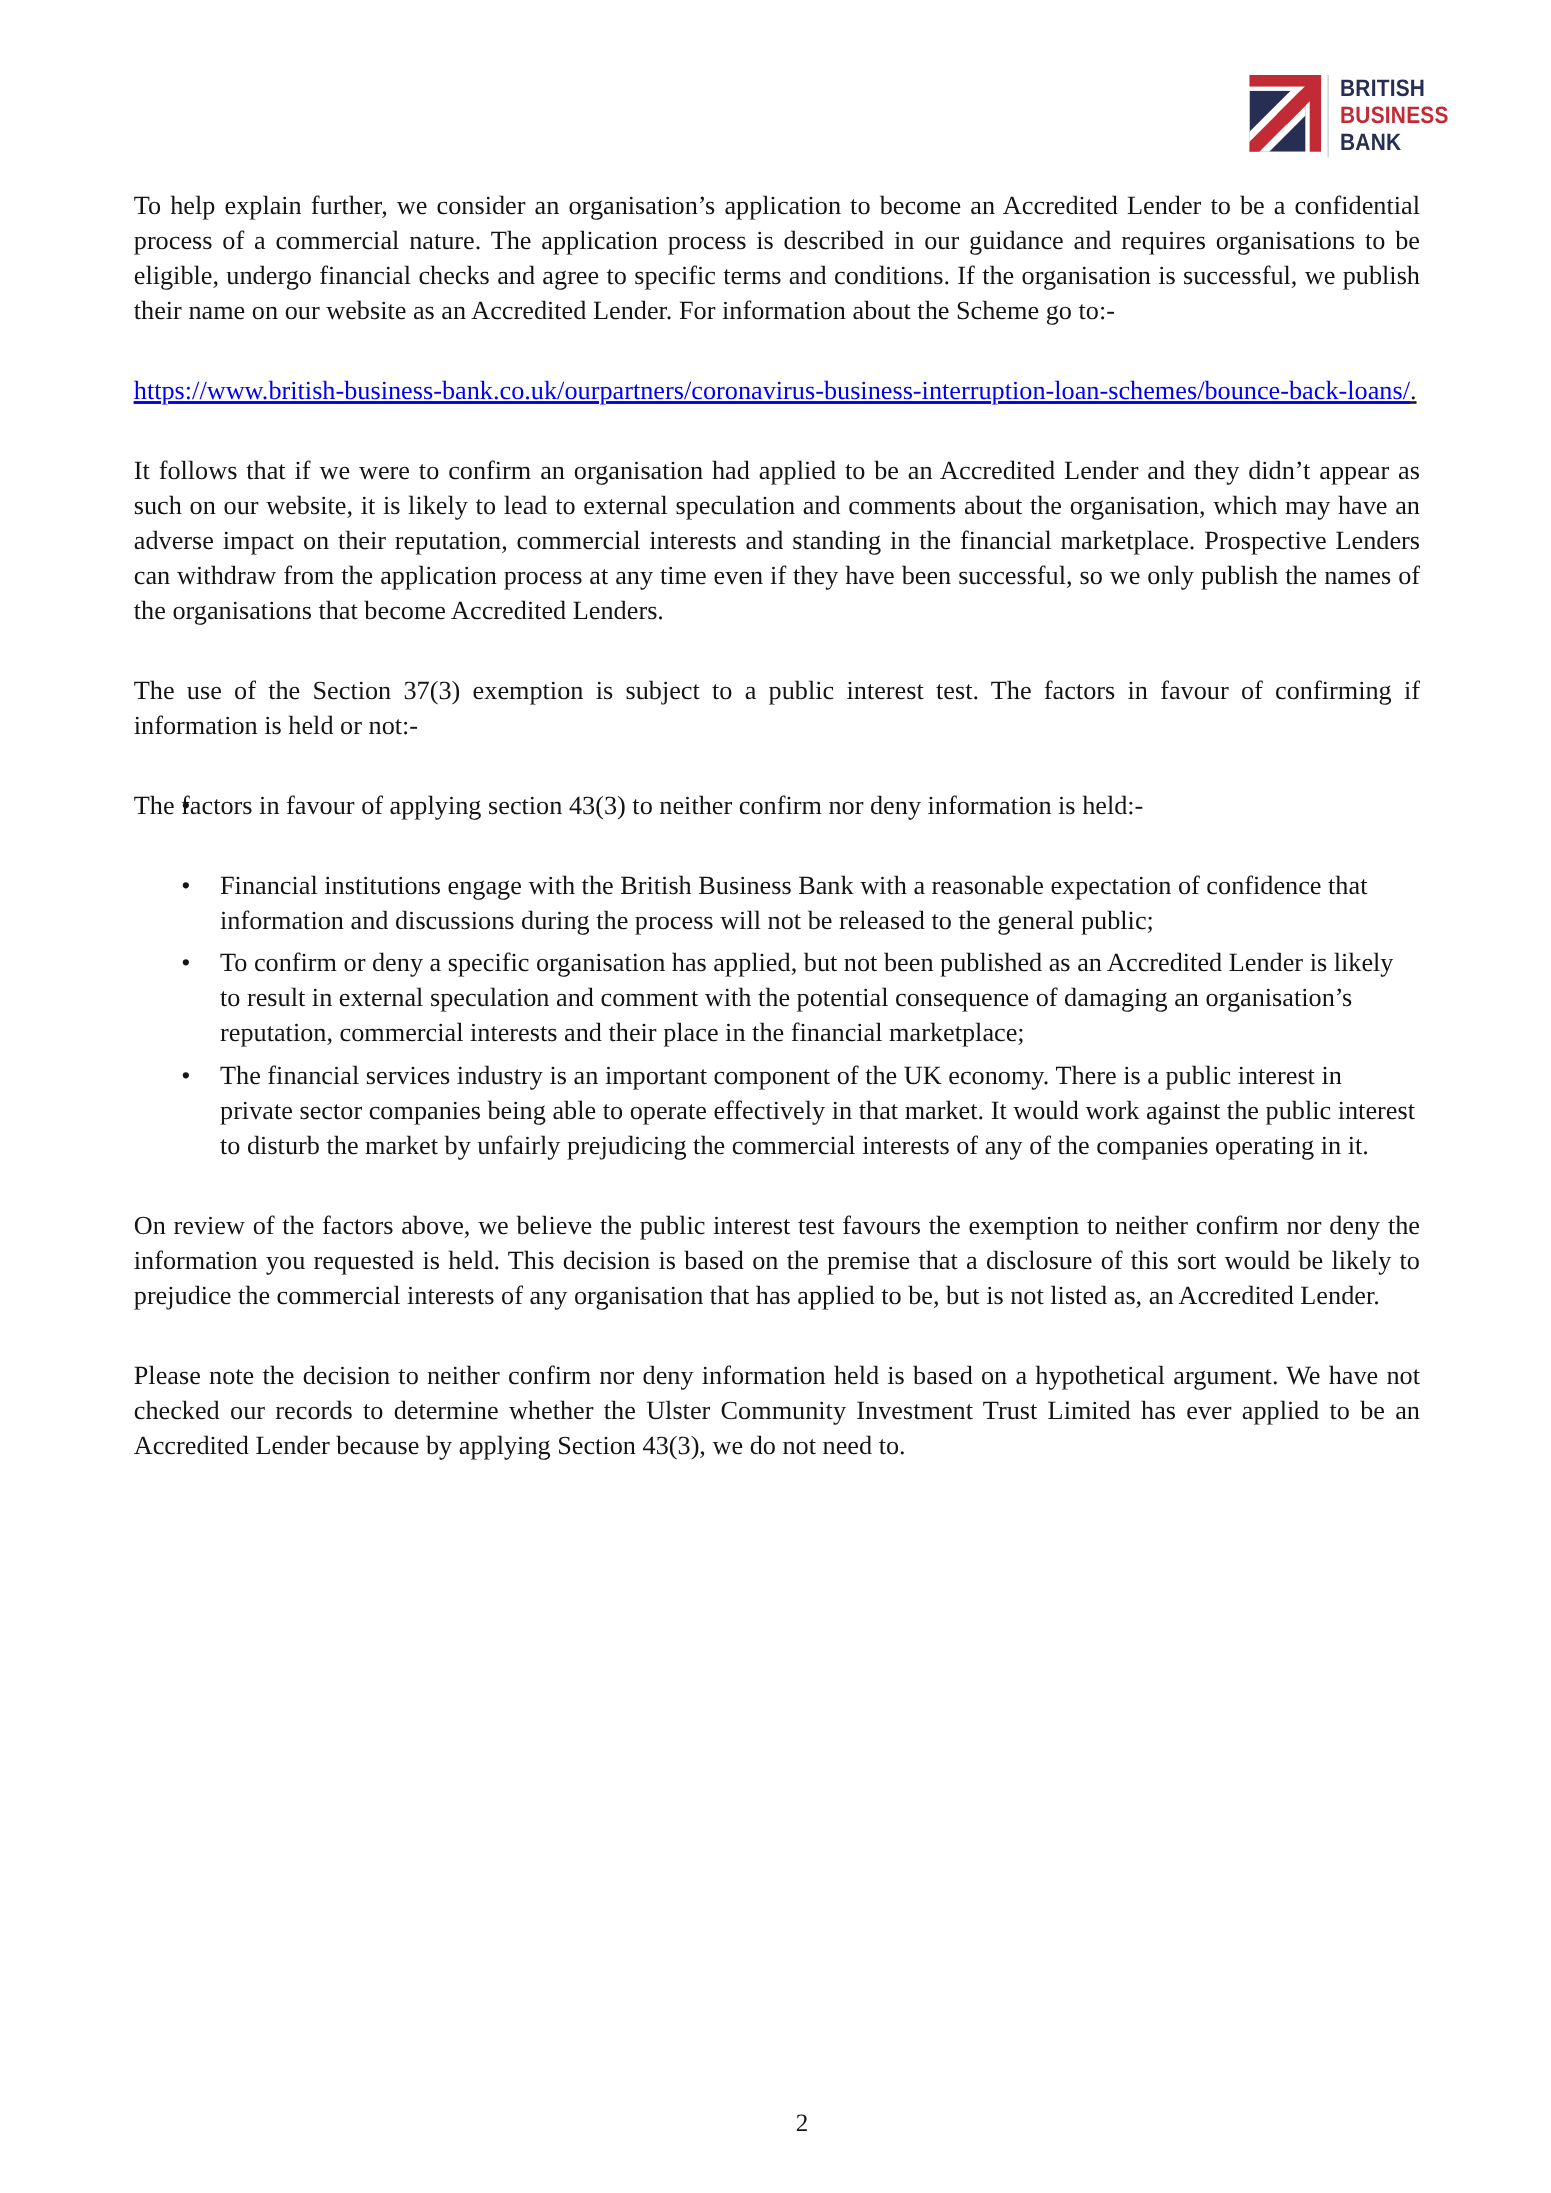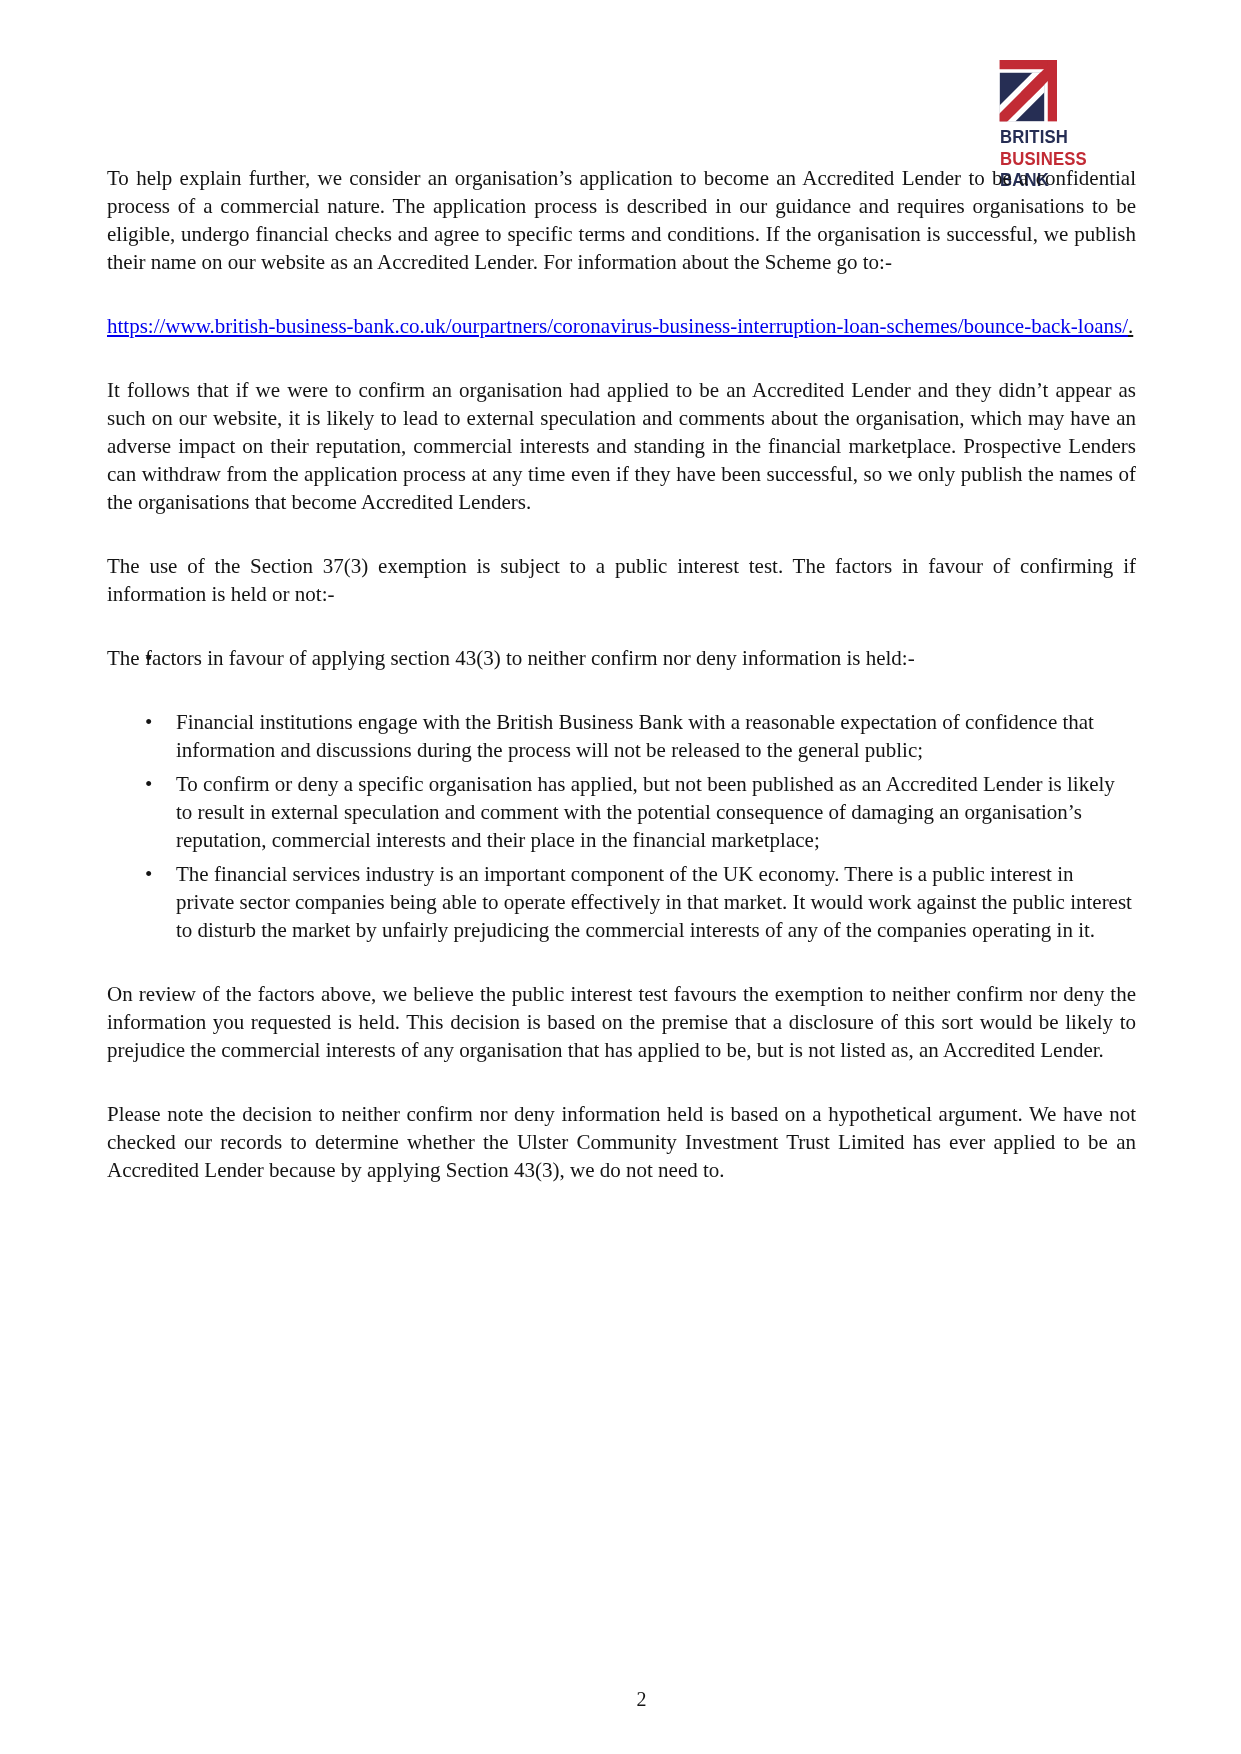--- a/index.html
+++ b/index.html
@@ -14,21 +14,21 @@
     width:1241px;height:1754px;
     background:#ffffff;
     font-family:"Liberation Serif","DejaVu Serif",serif;
     color:var(--ink);
     overflow:hidden;
   }
 
   
   .logo{
     position:absolute;top:60px;left:991px;
-    display:flex;align-items:stretch;flex-direction:column;
+    display:flex;align-items:stretch;
   }
   .logo-icon svg{width:66px;height:66px;display:block;}
   .logo-divider{width:1px;background:#c4cad4;margin-left:5px;}
   .wordmark{
     font-family:"Liberation Sans","DejaVu Sans",sans-serif;
     font-weight:bold;
     font-size:19px;
     line-height:21.5px;
     letter-spacing:.2px;
     margin-left:9px;
@@ -38,21 +38,21 @@
     white-space:nowrap;
   }
   .wm-navy{color:var(--navy);}
   .wm-red{color:var(--red);}
 
   
   .doc{
     position:absolute;left:107px;top:148px;width:1029px;
     font-size:21px;line-height:28px;
   }
-  .doc p{margin:16px 0 36px 0;text-align:justify;}
+  .doc p{margin:2px 0 36px 0;text-align:justify;}
   .doc p.single{text-align:left;}
   .link-para{text-align:left;text-decoration:underline;}
   .link-para a{
     color:var(--link);
     text-decoration:underline;
     word-break:break-word;
     overflow-wrap:break-word;
   }
   .link-para .suffix{color:var(--ink);}
 

